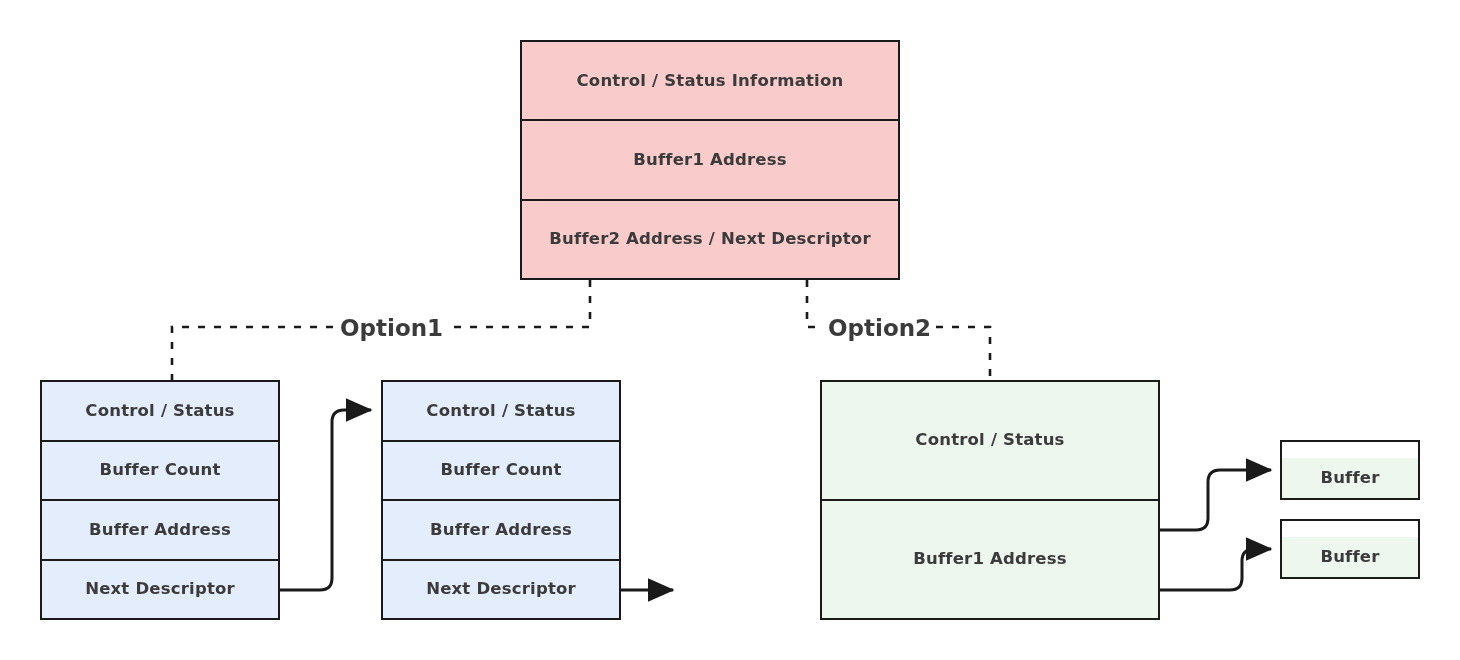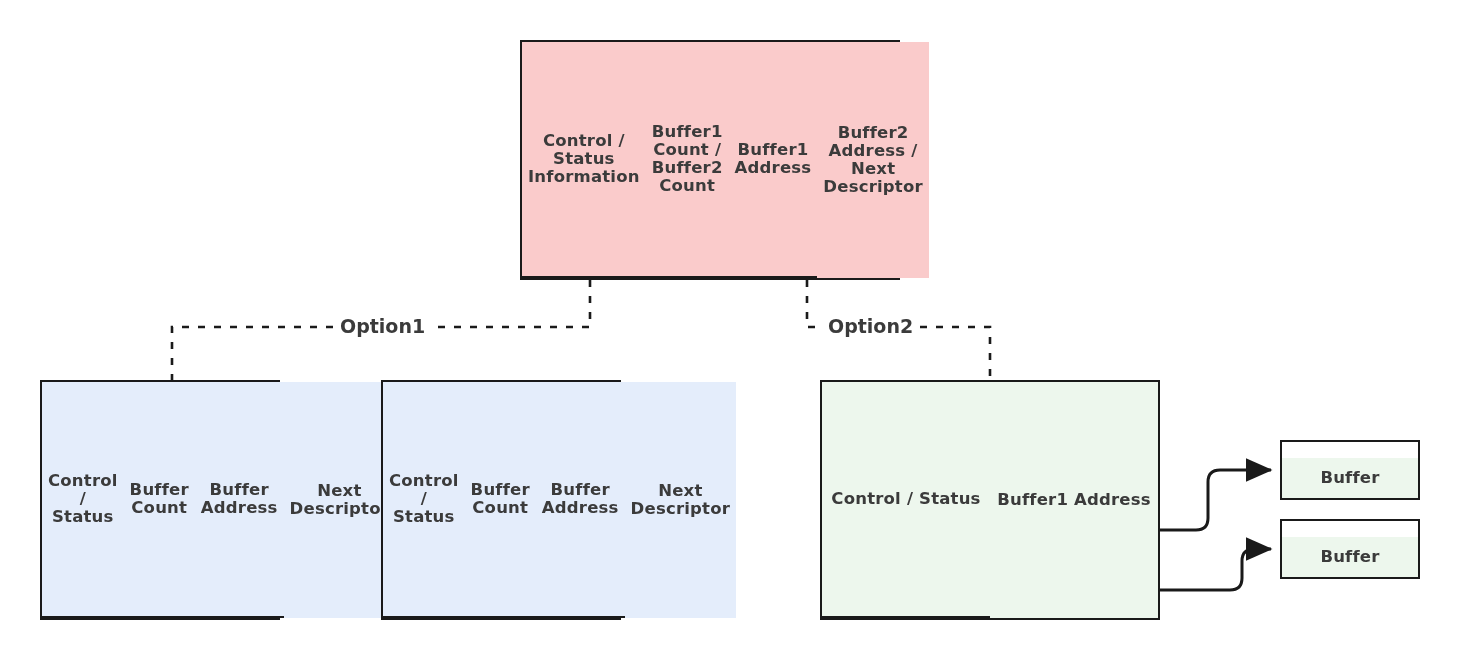--- a/index.html
+++ b/index.html
@@ -23,21 +23,21 @@
     top: 0;
     width: 1460px;
     height: 660px;
     pointer-events: none;
   }
   .node {
     position: absolute;
     box-sizing: border-box;
     border: 2.5px solid #1a1a1a;
     display: flex;
-    flex-direction: row;
+    flex-direction: column;
   }
   .row {
     box-sizing: border-box;
     flex: 1 1 0;
     display: flex;
     align-items: center;
     justify-content: center;
     text-align: center;
     font-weight: bold;
     font-size: 16.5px;
@@ -63,21 +63,21 @@
   #buffer-2           { left: 1280px;top: 519px; width: 140px; height: 60px; }
 
   .buffer-node .row {
     font-size: 16.5px;
     margin-top: 16px;
   }
 
   .edge-label {
     position: absolute;
     font-weight: bold;
-    font-size: 19px;
+    font-size: 23px;
     color: #3b3b3b;
     background: #ffffff;
     padding: 0 4px;
     white-space: nowrap;
     line-height: 1;
   }
   #label-option1 { left: 336px; top: 317px; }
   #label-option2 { left: 824px; top: 317px; }
 </style>
 </head>
@@ -112,21 +112,20 @@
       <path d="M1160,530 L1196,530 Q1208,530 1208,518 L1208,482 Q1208,470 1220,470 L1271,470" fill="none" stroke="#1a1a1a" stroke-width="3" marker-end="url(#arrowhead)"></path>
     </g>
 
     <g>
       <path d="M1160,590 L1230,590 Q1242,590 1242,578 L1242,561 Q1242,549 1254,549 L1271,549" fill="none" stroke="#1a1a1a" stroke-width="3" marker-end="url(#arrowhead)"></path>
     </g>
   </svg>
 
   <div class="node red" id="descriptor-template">
     <div class="row">Control / Status Information</div>
-    <div class="row">Buffer1 Count / Buffer2 Count</div>
     <div class="row">Buffer1 Address</div>
     <div class="row">Buffer2 Address / Next Descriptor</div>
   </div>
 
   <div class="edge-label" id="label-option1">Option1</div>
   <div class="edge-label" id="label-option2">Option2</div>
 
   <div class="node blue" id="desc-a">
     <div class="row">Control / Status</div>
     <div class="row">Buffer Count</div>

